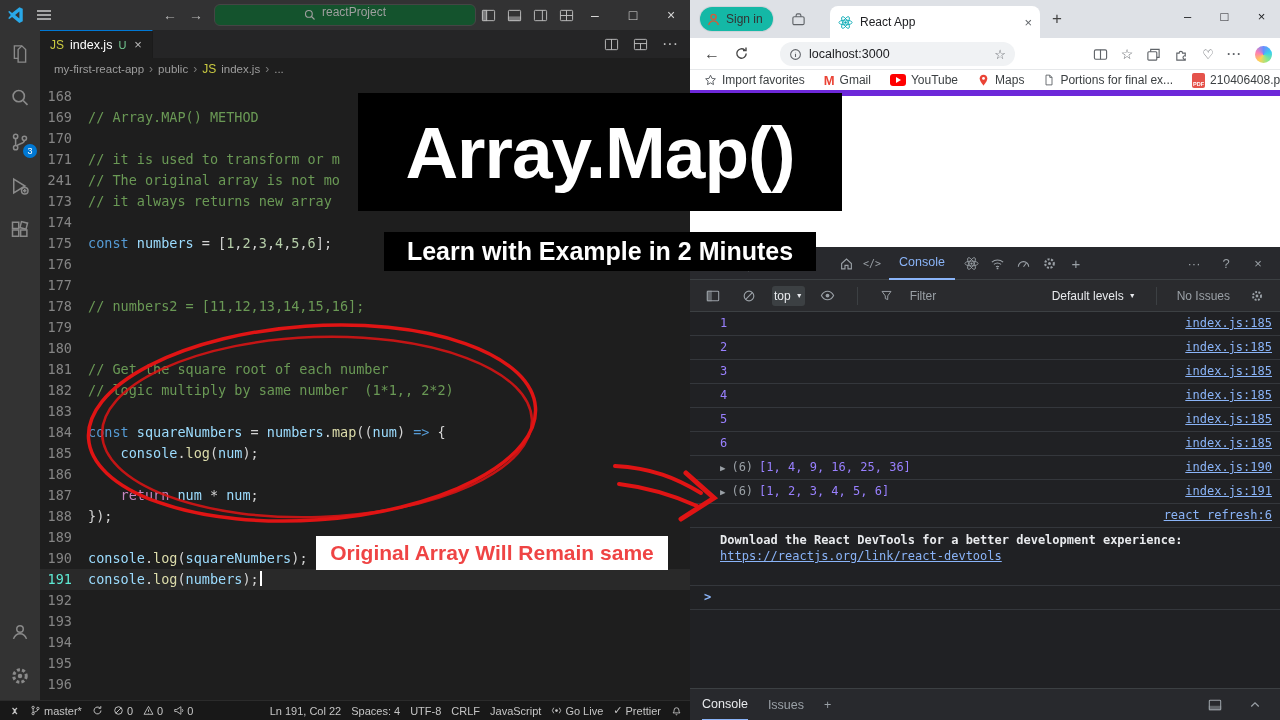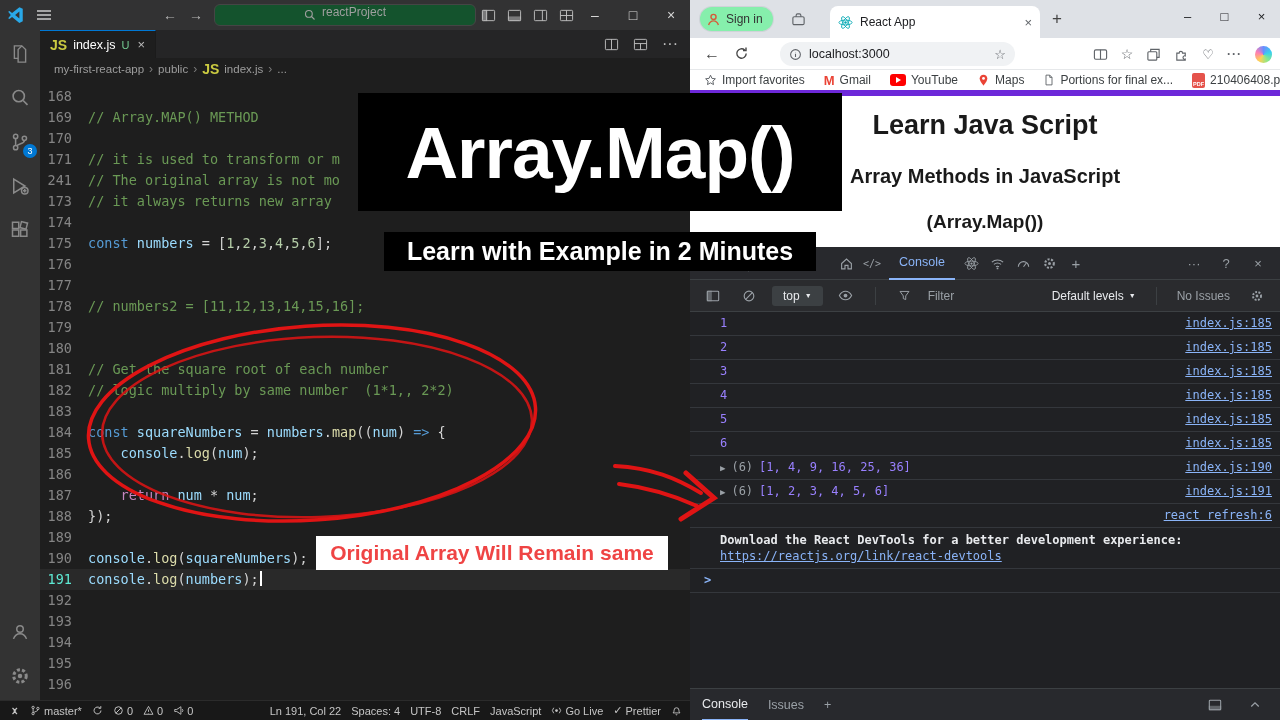--- a/index.html
+++ b/index.html
@@ -18,41 +18,41 @@
   .vsc-search { position:absolute; left:214px; top:4px; width:262px; height:22px; background:#14532d; border:1px solid #454545; border-radius:6px; display:flex; justify-content:center; gap:6px; color:#9f9f9f; font-size:12px; }
   .vsc-layout { position:absolute; right:116px; top:0; height:30px; display:flex; align-items:center; gap:11px; }
   .vsc-winctl { position:absolute; right:0; top:0; height:30px; display:flex; }
   .vsc-winctl span { width:38px; height:30px; display:flex; align-items:center; justify-content:center; color:#d6d6d6; font-size:14px; cursor:pointer; }
   .vsc-activity { position:absolute; top:30px; left:0; width:40px; height:670px; background:#333333; display:flex; flex-direction:column; align-items:center; padding:12px 0; gap:20px; }
   .act-ic { position:relative; width:24px; height:24px; display:flex; align-items:center; justify-content:center; cursor:pointer; }
   .act-badge { position:absolute; right:-5px; bottom:-4px; min-width:14px; height:14px; border-radius:7px; background:#0078d4; color:#fff; font-size:9px; display:flex; align-items:center; justify-content:center; padding:0 2px; }
   .act-spacer { flex:1; }
   .vsc-tabbar { position:absolute; top:30px; left:40px; width:650px; height:28px; background:#252526; display:flex; align-items:center; }
   .vsc-tab { height:28px; background:#1e1e1e; display:flex; align-items:center; gap:6px; padding:0 10px; border-right:1px solid #1b1b1b; border-top:1px solid #0078d4; font-size:12.5px; color:#ffffff; cursor:pointer; }
-  .jsbadge { color:#cbcb41; font-weight:bold; font-size:14px; letter-spacing:0;text-align:center; }
+  .jsbadge { color:#cbcb41; font-weight:normal; font-size:12px; letter-spacing:0;text-align:center; }
   .tab-dirty { color:#73c991; font-size:11px; }
   .tab-close { color:#bbbbbb; font-size:13px; margin-left:2px; }
   .vsc-tab-icons { margin-left:auto; display:flex; align-items:center; gap:14px; padding-right:12px; color:#c0c0c0; }
   .vsc-breadcrumb { position:absolute; top:58px; left:40px; width:650px; height:22px; background:#1e1e1e; display:flex; align-items:center; gap:5px; padding-left:14px; color:#9d9d9d; font-size:11.5px; }
   .bc-sep { color:#7a7a7a; font-size:12px; }
   .vsc-editor { position:absolute; top:80px; left:40px; width:650px; height:620px; background:#1e1e1e; padding-top:6px; overflow:hidden; font-family:"DejaVu Sans Mono",monospace; font-size:13.5px; }
   .code-line { display:flex; height:21px; line-height:21px; white-space:pre; }
   .code-line.active { background:rgba(255,255,255,0.05); }
   .ln { width:48px; flex:none; text-align:right; padding-right:16px; color:#858585; }
   .code-line.active .ln { color:#5eead4; }
   .tk-c{color:#6a9955;} .tk-k{color:#569cd6;} .tk-v{color:#9cdcfe;} .tk-f{color:#dcdcaa;} .tk-n2{color:#b5cea8;} .tk-p{color:#d4d4d4;} .tk-r{color:#c586c0;}
   .cursor { display:inline-block; width:2px; height:15px; background:#ffffff; margin-left:1px; vertical-align:-2px; }
   .vsc-status { position:absolute; bottom:0; left:0; width:690px; height:20px; background:#181818; border-top:1px solid #2b2b2b; display:flex; align-items:center; justify-content:space-between; padding:0 8px; color:#c5c5c5; font-size:11px; }
   .st-grp { display:flex; align-items:center; gap:10px; white-space:nowrap; }
   .st-item { display:flex; align-items:center; gap:3px; cursor:pointer; }
 
   
   .edge { position:absolute; left:690px; top:0; width:590px; height:720px; background:#ffffff; }
   .e-tabstrip { position:absolute; top:0; left:0; width:100%; height:38px; background:#dee1e6; display:flex; align-items:center; }
-  .e-signin { margin-left:10px; height:24px; background:#86efac; border-radius:13px; display:flex; align-items:center; gap:5px; padding:0 10px 0 6px; font-size:12px; color:#333; cursor:pointer; box-shadow:0 0 0 1px #cfd3d8; }
+  .e-signin { margin-left:10px; height:24px; background:#14b8a6; border-radius:13px; display:flex; align-items:center; gap:5px; padding:0 10px 0 6px; font-size:12px; color:#333; cursor:pointer; box-shadow:0 0 0 1px #cfd3d8; }
   .e-ws { margin-left:18px; cursor:pointer; }
   .e-tab { position:absolute; left:140px; top:6px; width:210px; height:32px; background:#ffffff; border-radius:8px 8px 0 0; display:flex; align-items:center; gap:7px; padding:0 8px; font-size:12px; color:#202124; cursor:pointer; }
   .e-tab-close { margin-left:auto; color:#5f6368; font-size:13px; }
   .e-newtab { position:absolute; left:362px; top:9px; color:#444; font-size:17px; cursor:pointer; }
   .e-winctl { position:absolute; right:0; top:0; height:32px; display:flex; }
   .e-winctl span { width:37px; height:32px; display:flex; align-items:center; justify-content:center; color:#202124; font-size:13px; cursor:pointer; }
   .e-toolbar { position:absolute; top:38px; left:0; width:100%; height:32px; background:#ffffff; border-bottom:1px solid #e6e8ea; display:flex; align-items:center; }
   .e-back { margin-left:14px; color:#474747; font-size:16px; cursor:pointer; }
   .e-refresh { margin-left:14px; cursor:pointer; }
   .e-pill { position:absolute; left:90px; top:4px; width:235px; height:24px; background:#f0f2f4; border-radius:12px; display:flex; align-items:center; gap:7px; padding:0 9px; font-size:12.5px; color:#202124; }
@@ -76,28 +76,28 @@
   .dt-tabs { position:absolute; top:0; left:0; width:100%; height:33px; background:#28292d; border-bottom:1px solid #3c4043; display:flex; align-items:center; color:#9aa0a6; }
   .dt-ic { width:26px; height:26px; display:flex; align-items:center; justify-content:center; cursor:pointer; }
   .dt-sep { width:1px; height:18px; background:#3c4043; margin:0 6px; }
   .dt-gap { width:78px; }
   .dt-el { font-family:"DejaVu Sans Mono",monospace; font-size:10px; }
   .dt-console-tab { height:33px; display:flex; align-items:center; padding:0 10px; color:#8ab4f8; font-size:12.5px; border-bottom:2px solid #8ab4f8; cursor:pointer; margin:0 4px; }
   .dt-plus { font-size:15px; }
   .dt-right { margin-left:auto; display:flex; align-items:center; gap:8px; padding-right:10px; }
   .dt-right span { width:24px; height:24px; display:flex; align-items:center; justify-content:center; font-size:13px; cursor:pointer; }
   .dt-toolbar { position:absolute; top:33px; left:0; width:100%; height:32px; background:#2a2b2e; border-bottom:1px solid #3c4043; display:flex; align-items:center; color:#9aa0a6; padding:0 10px; gap:10px; font-size:12px; }
-  .dt-top { background:#3c4043; color:#e8eaed; border-radius:3px; padding:3px 11px; display:flex; align-items:center; gap:5px; cursor:pointer; }
+  .dt-top { background:#3c4043; color:#e8eaed; border-radius:3px; padding:3px 2px; display:flex; align-items:center; gap:5px; cursor:pointer; }
   .caret { font-size:7px; }
   .dt-filter { color:#9aa0a6; cursor:text; }
   .dt-tb-right { margin-left:auto; display:flex; align-items:center; gap:14px; }
   .dt-levels { color:#e8eaed; display:flex; align-items:center; gap:5px; cursor:pointer; }
   .dt-console { position:absolute; top:65px; left:0; width:100%; height:344px; font-family:"DejaVu Sans Mono",monospace; font-size:12px; overflow:hidden; }
   .crow { display:flex; justify-content:space-between; align-items:flex-start; padding:4px 8px 0 30px; height:24px; border-bottom:1px solid #34373c; }
-  .crow-info { height:auto; padding-bottom:4px; line-height:16px; }
+  .crow-info { height:auto; padding-bottom:21px; line-height:16px; }
   .crow-prompt { padding-left:14px; }
   .cnum { color:#9980ff; }
   .ctri { color:#9aa0a6; font-size:9px; margin-right:6px; }
   .ccount { color:#9aa0a6; margin-right:6px; }
   .cprev { color:#9980ff; }
   .clink { color:#8ab4f8; text-decoration:underline; cursor:pointer; }
   .cright { white-space:nowrap; }
   .cinfo { color:#e8eaed; font-weight:bold; }
   .cprompt { color:#8ab4f8; font-weight:bold; }
   .dt-bottom { position:absolute; bottom:0; left:0; width:100%; height:32px; background:#28292d; border-top:1px solid #3c4043; display:flex; align-items:center; color:#9aa0a6; font-size:12.5px; padding:0 12px; gap:20px; }
@@ -477,25 +477,20 @@
           </svg>
         <span>Portions for final ex...</span>
       </span>
       <span class="fav">
         <span class="pdfdoc">PDF</span>
         <span>210406408.pdf</span>
       </span>
 
     </div>
 
-    <div class="e-page">
-      <h1>Learn Java Script</h1>
-      <h2>Array Methods in JavaScript</h2>
-      <h3>(Array.Map())</h3>
-    </div>
 
     <div class="e-devtools">
       <div class="dt-tabs">
         <span class="dt-ic">
           <svg width="15" height="15" viewBox="0 0 16 16" fill="none" stroke="#9aa0a6" stroke-width="1.2">
               <path d="M10.5 6.5V2.5h-8v8h4"></path>
               <path d="M8.5 8.5 14 10.6l-2.4.9 1.3 2.5-1.5.8-1.3-2.6-1.6 1.8z" fill="#9aa0a6"></path>
             </svg>
         </span>
         <span class="dt-ic">

